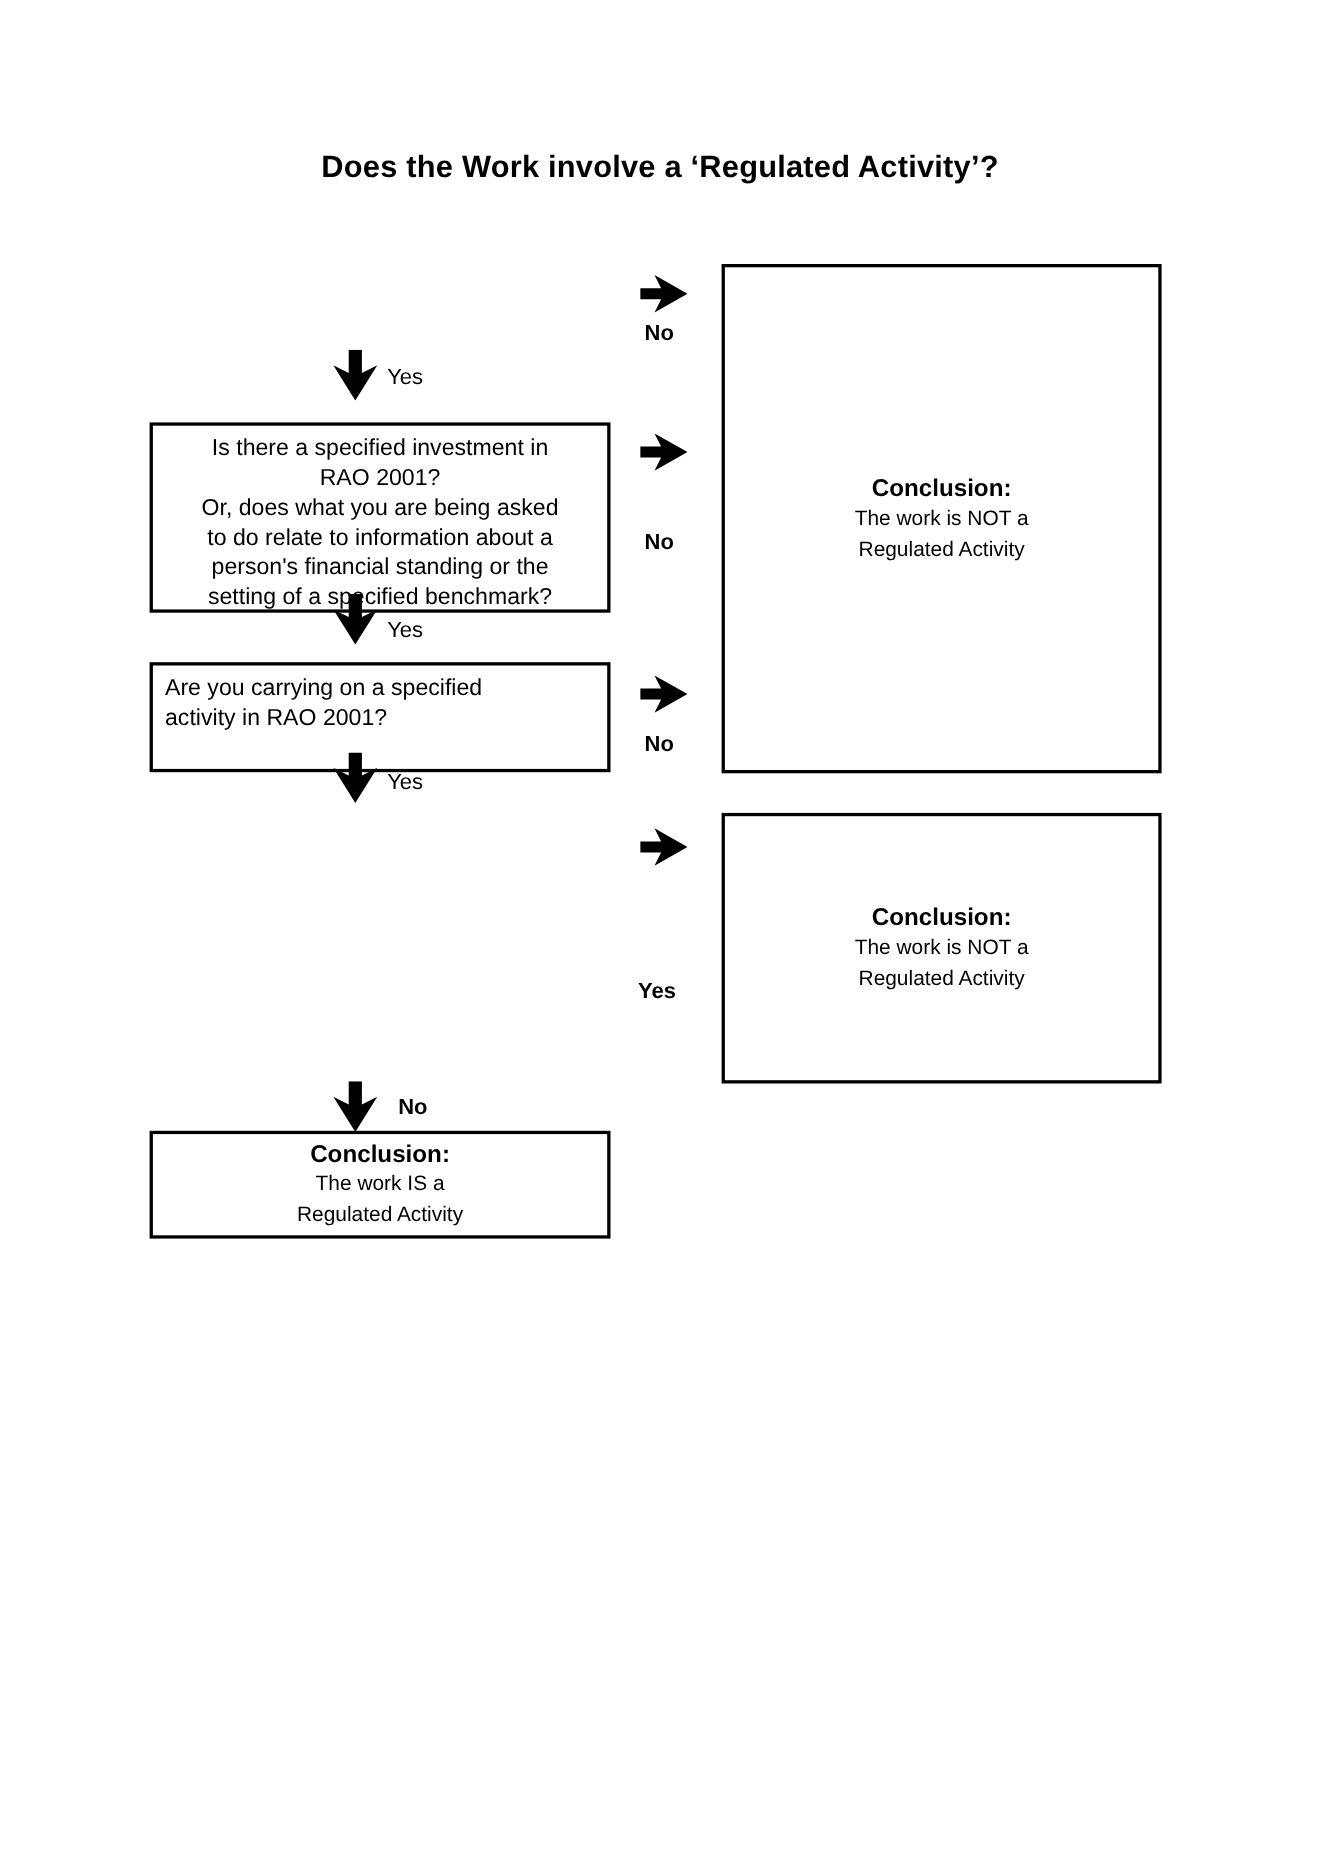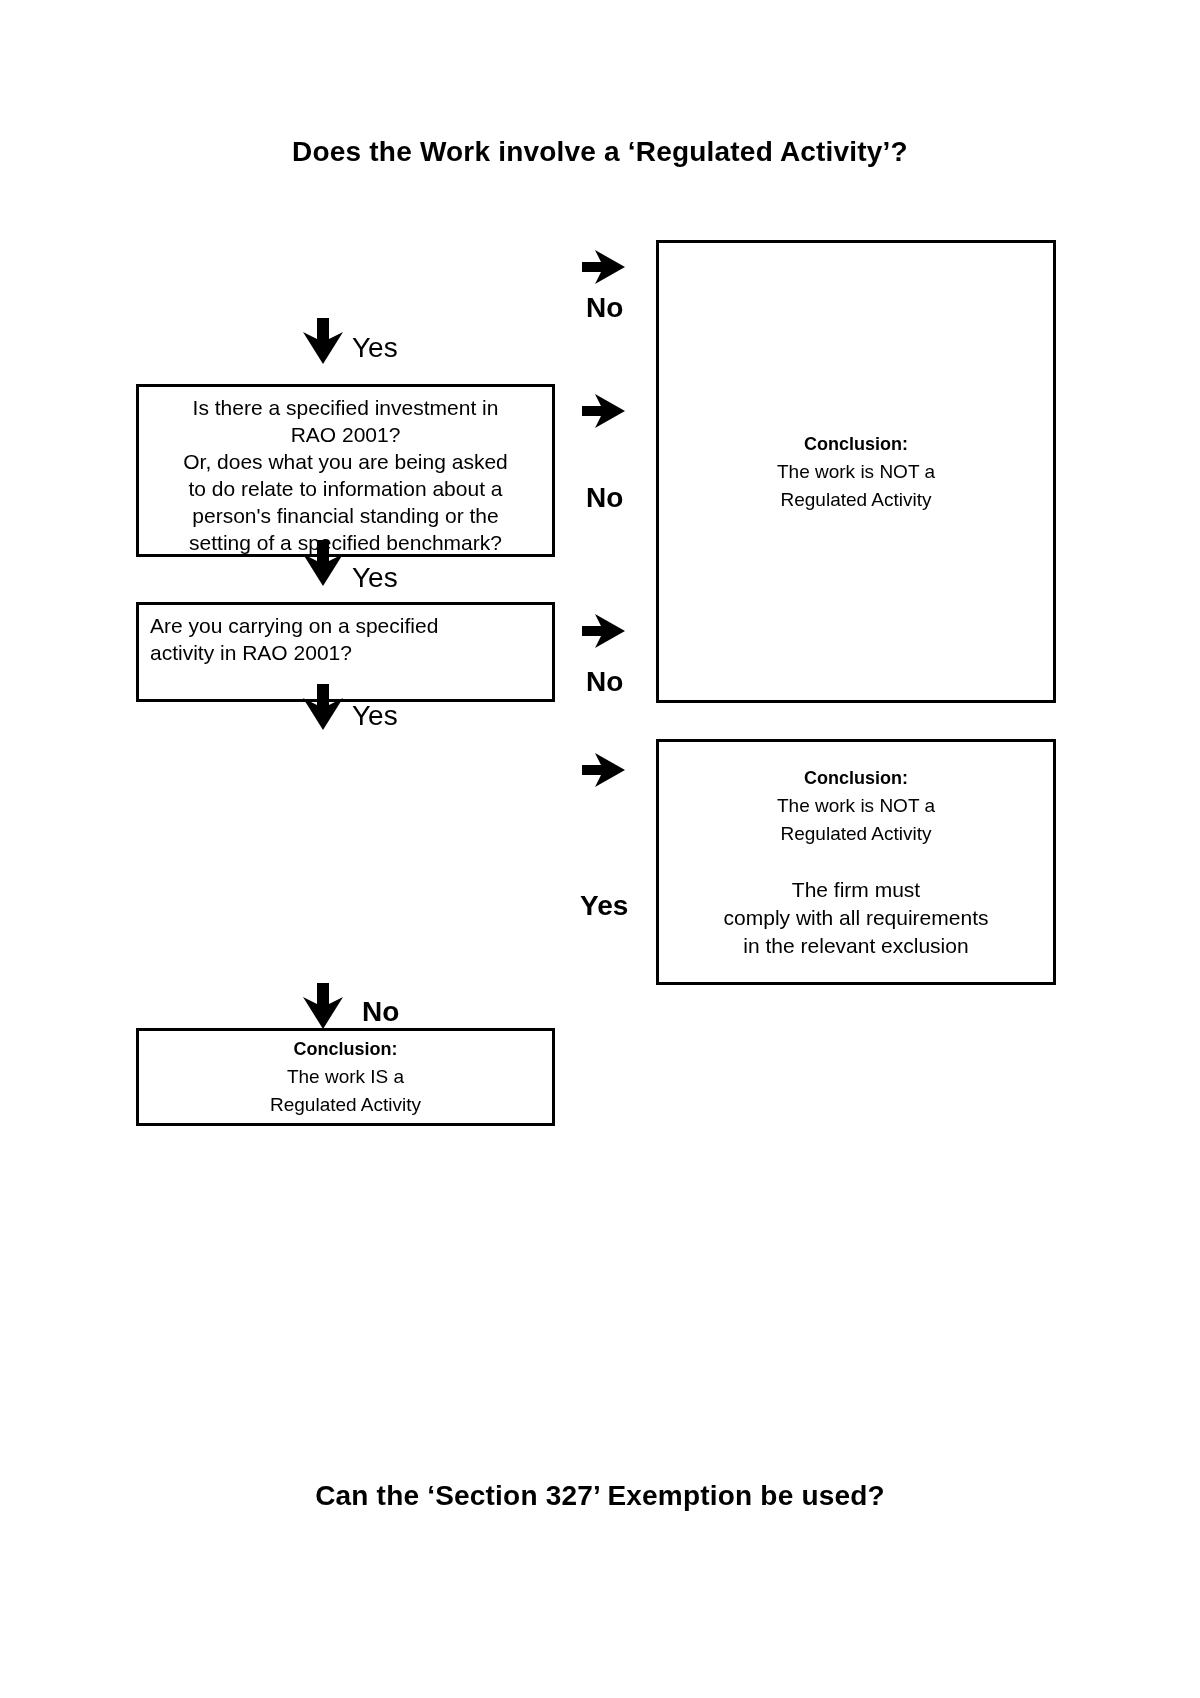--- a/index.html
+++ b/index.html
@@ -42,36 +42,36 @@
   .box.topleft {
     padding: 7px 11px;
     text-align: left;
   }
   .qtext {
     font-size: 21px;
     line-height: 27px;
   }
   .pre { white-space: pre-line; }
   .concl-heading {
-    font-size: 18px;
+    font-size: 22px;
     font-weight: bold;
     line-height: 28px;
   }
   .concl-body {
     font-size: 19px;
     line-height: 28px;
   }
   .concl-note {
     font-size: 21px;
     line-height: 28px;
     margin-top: 28px;
   }
   .lbl {
     position: absolute;
-    font-size: 28px;
+    font-size: 20px;
     z-index: 3;
   }
   .lbl.bold { font-weight: bold; }
   .arrow {
     position: absolute;
     z-index: 2;
     line-height: 0;
   }
   .arrow svg { display: block; }
 </style>
@@ -163,20 +163,16 @@
   <div class="box centered" style="left:656px; top:240px; width:400px; height:463px;">
     <div class="concl-heading">Conclusion:</div>
     <div class="concl-body pre">The work is NOT a
 Regulated Activity</div>
   </div>
 
   <div class="box centered" style="left:656px; top:739px; width:400px; height:246px;">
     <div class="concl-heading">Conclusion:</div>
     <div class="concl-body pre">The work is NOT a
 Regulated Activity</div>
-    <div class="concl-note pre">The firm must
-comply with all requirements
-in the relevant exclusion</div>
   </div>
 
-  <div class="title" style="top:1480px;">Can the ‘Section 327’ Exemption be used?</div>
 
 </div>
 
 </body></html>

